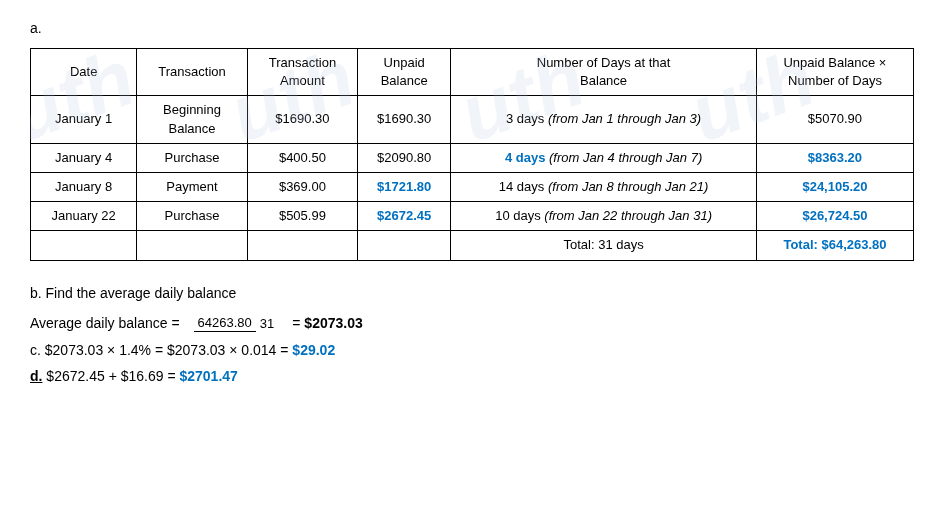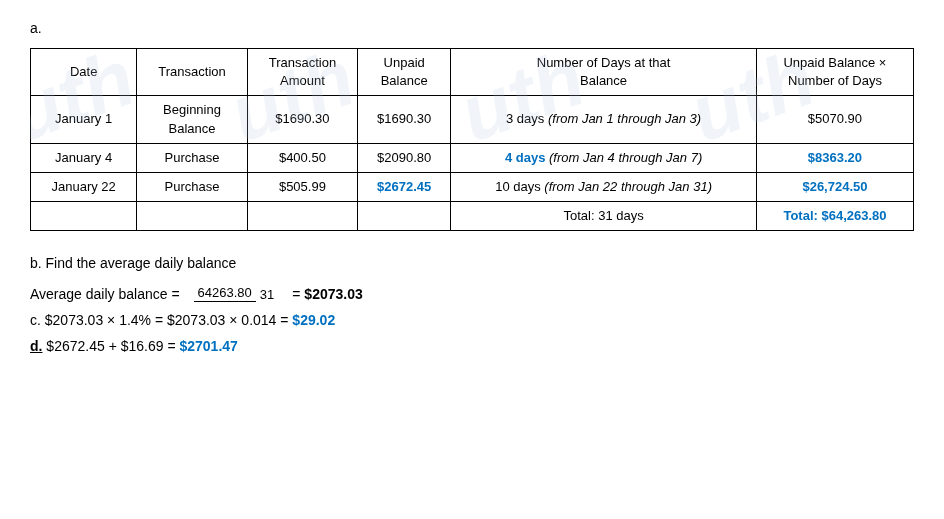--- a/index.html
+++ b/index.html
@@ -144,20 +144,28 @@
 
       <tr>
         <td>January 4</td>
         <td>Purchase</td>
         <td>$400.50</td>
         <td>$2090.80</td>
         <td><span class="bold blue">4 days</span> <span class="italic-small">(from Jan 4 through Jan 7)</span></td>
         <td class="bold blue">$8363.20</td>
       </tr>
 
+      <tr>
+        <td>January 8</td>
+        <td>Payment</td>
+        <td>$369.00</td>
+        <td class="bold blue">$1721.80</td>
+        <td>14 days <span class="italic-small">(from Jan 8 through Jan 21)</span></td>
+        <td class="bold blue">$24,105.20</td>
+      </tr>
 
       <tr>
         <td>January 22</td>
         <td>Purchase</td>
         <td>$505.99</td>
         <td class="bold blue">$2672.45</td>
         <td>10 days <span class="italic-small">(from Jan 22 through Jan 31)</span></td>
         <td class="bold blue">$26,724.50</td>
       </tr>
 

